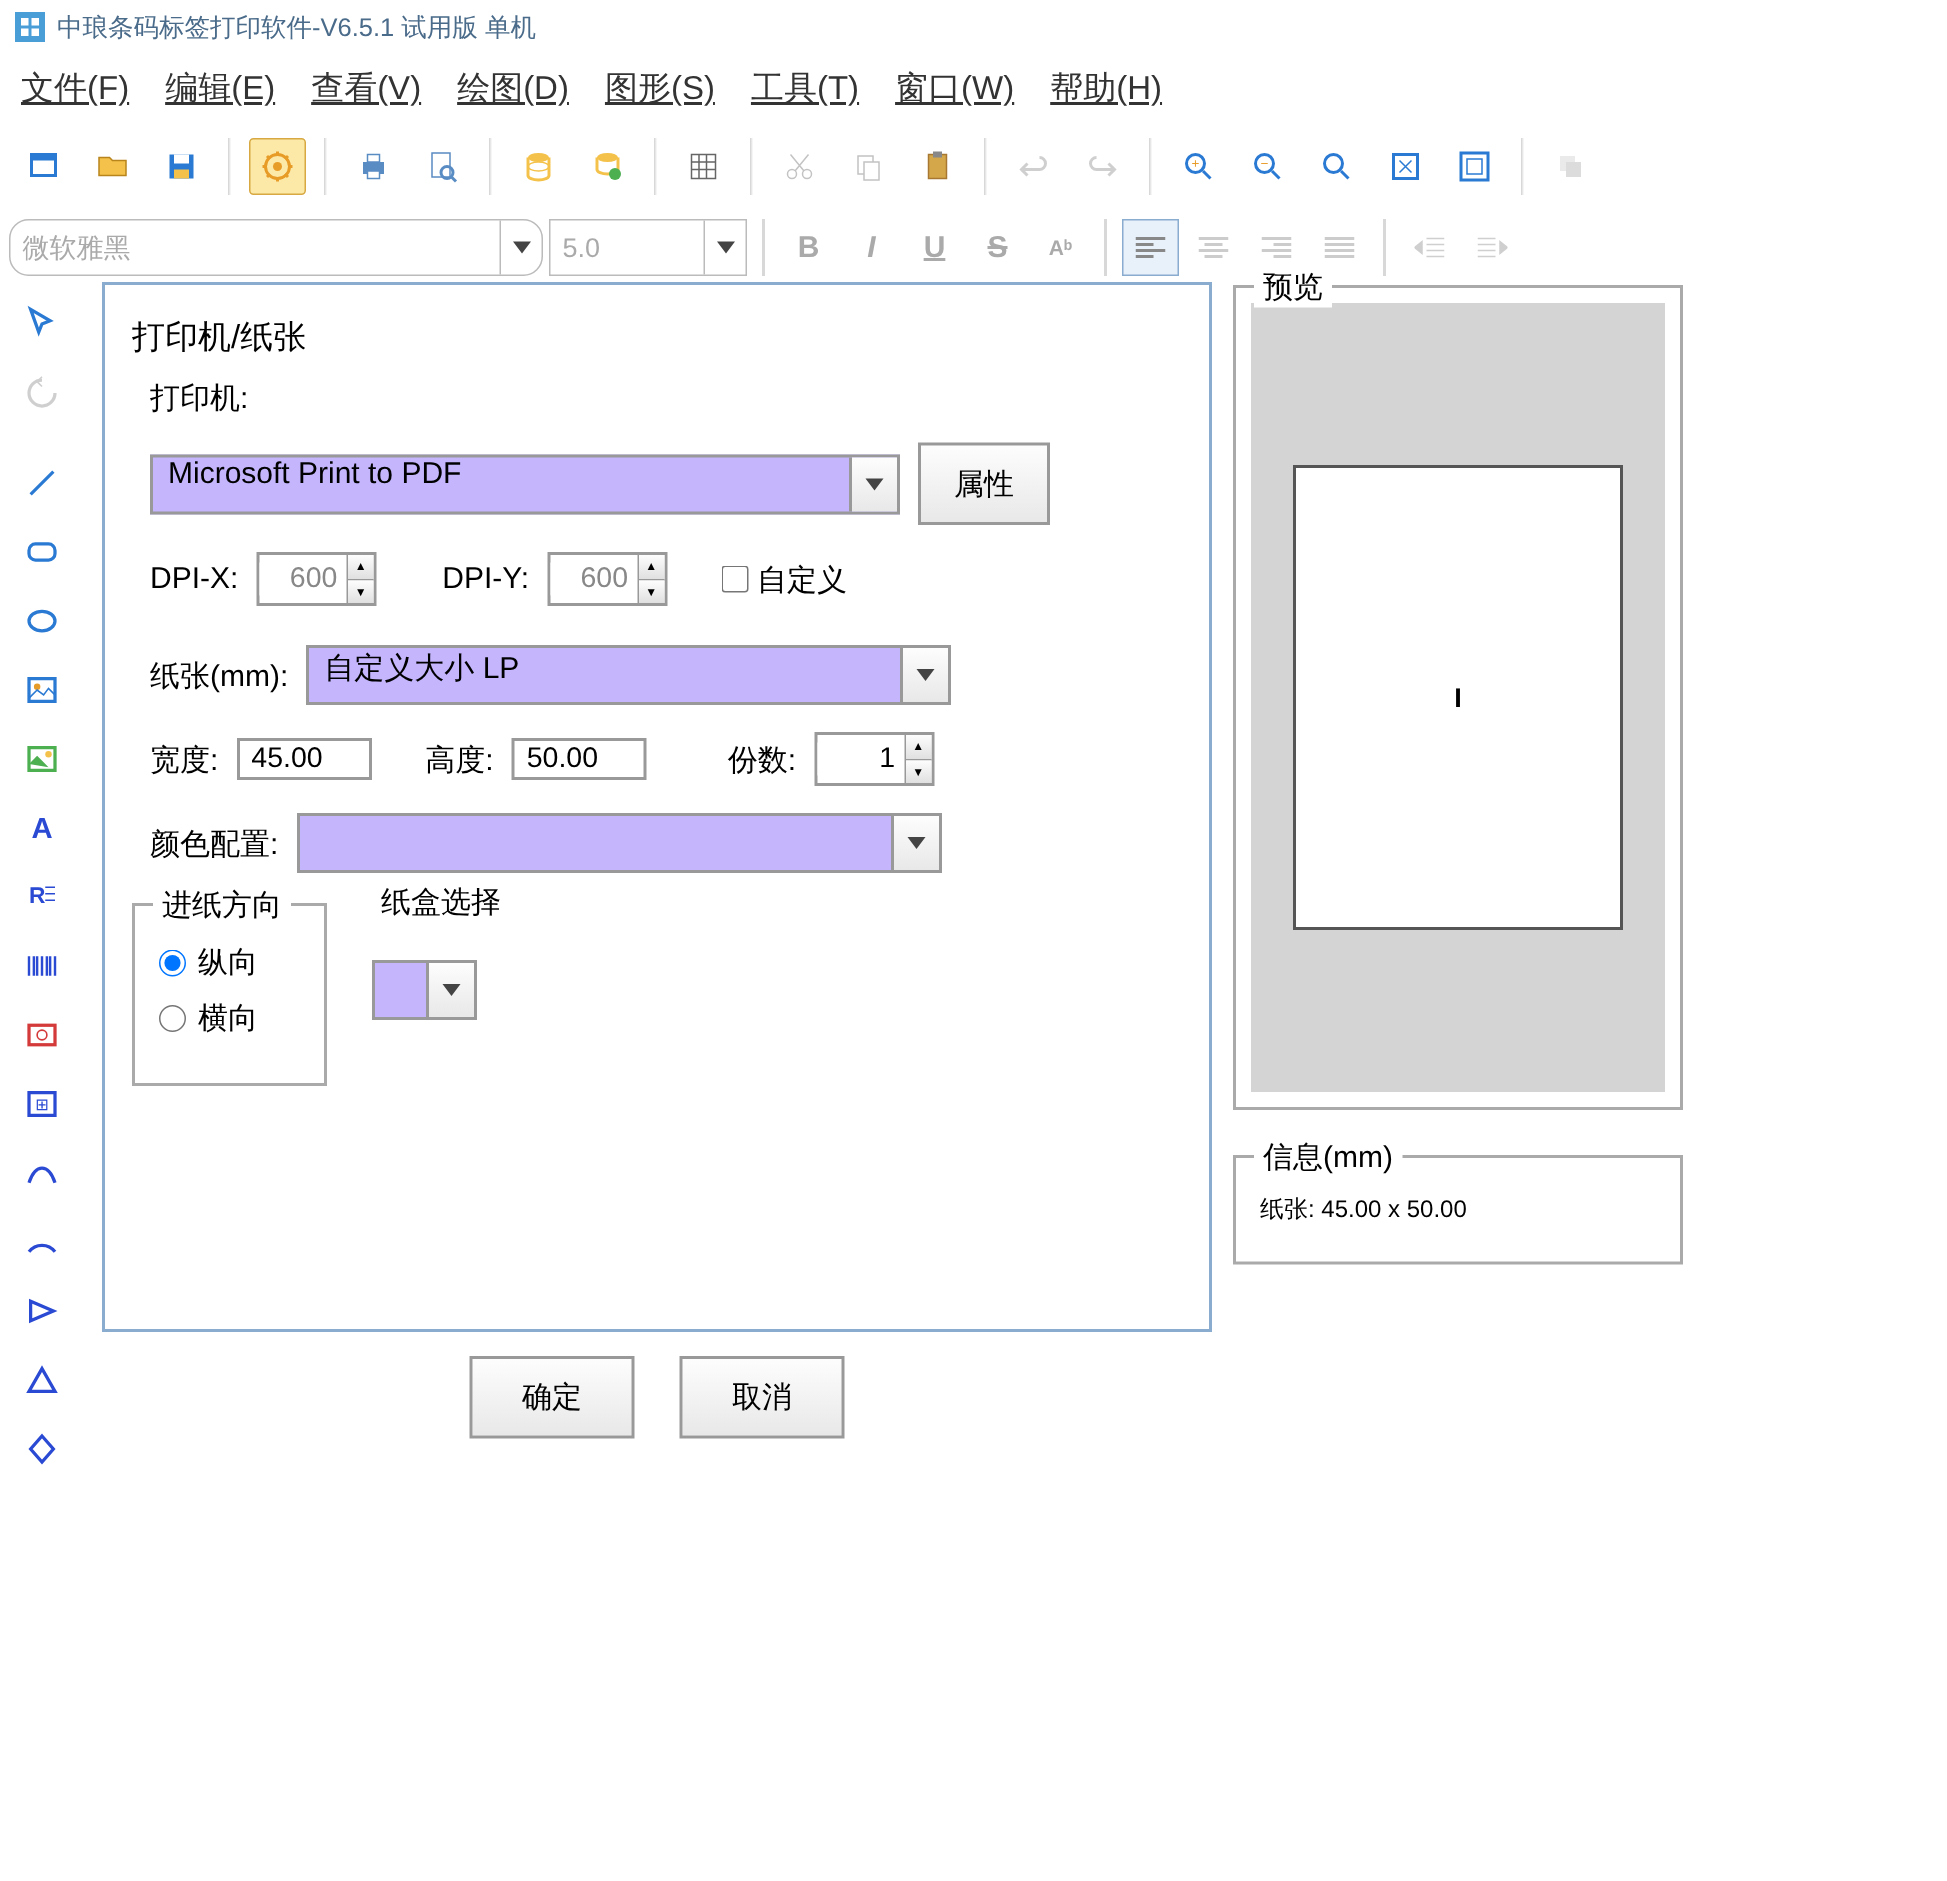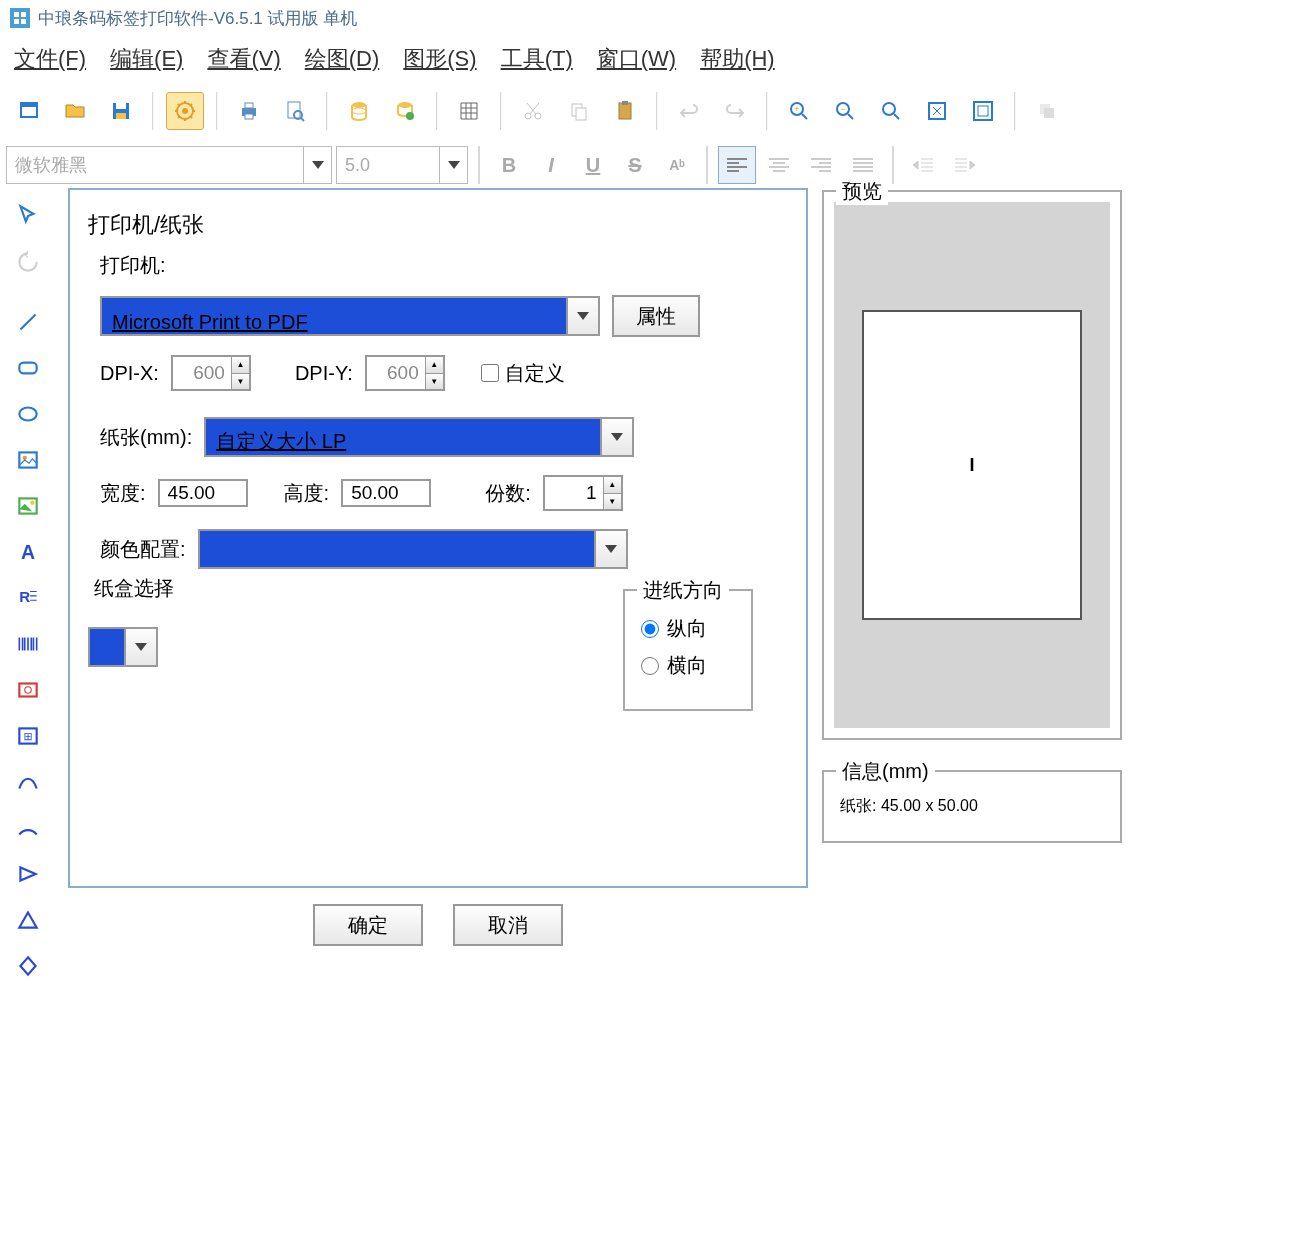--- a/index.html
+++ b/index.html
@@ -13,21 +13,21 @@
     .menu-item { cursor: pointer; text-decoration: underline; }
     
     .toolbar-main { display: flex; align-items: center; gap: 8px; padding: 6px 10px; height: 58px; }
     .tb-sep { width: 2px; height: 38px; background: #d8d8d8; border-right: 1px solid #f5f5f5; margin: 0 4px; }
     .tb-btn { width: 38px; height: 38px; display: flex; align-items: center; justify-content: center; cursor: pointer; border-radius: 3px; }
     .tb-btn.highlight { background: #fce9a7; border: 1px solid #d8a943; }
     .tb-btn svg { width: 24px; height: 24px; }
     
     .toolbar-format { display: flex; align-items: center; padding: 4px 6px; height: 50px; gap: 4px; }
     .font-combo { border: 1px solid #bbb; height: 38px; display: flex; align-items: center; padding: 0 8px; color: #aaa; font-size: 18px; position: relative; }
-    .font-combo.font-name { width: 326px; }
+    .font-combo.font-name { width: 356px; border-radius: 13px; }
     .font-combo.font-size { width: 132px; }
     .combo-arrow { position: absolute; right: 0; top: 0; width: 28px; height: 100%; border-left: 1px solid #bbb; display: flex; align-items: center; justify-content: center; }
     .fmt-btn { width: 38px; height: 38px; display: flex; align-items: center; justify-content: center; color: #aaa; font-weight: bold; font-size: 20px; }
     .fmt-btn.active { background: #e8f0fa; border: 1px solid #8aacce; color: #888; }
     .fmt-sep { width: 2px; height: 38px; background: #d8d8d8; margin: 0 6px; }
     
     .content-area { display: flex; position: relative; }
     
     .left-toolbar { width: 58px; background: #fff; display: flex; flex-direction: column; gap: 2px; padding: 4px 6px; }
     .lt-btn { width: 44px; height: 44px; display: flex; align-items: center; justify-content: center; cursor: pointer; border-radius: 3px; }
@@ -45,24 +45,24 @@
     .tab { padding: 6px 18px; border: 2px solid #8aacce; background: #fff; font-size: 20px; cursor: pointer; margin-right: -2px; }
     .tab.active { background: #fff; border-bottom: 2px solid #fff; position: relative; z-index: 2; }
     .tab:not(.active) { background: #f5f5f5; }
     
     .tab-panel { border: 2px solid #8aacce; padding: 20px 18px; margin-top: -2px; min-height: 700px; }
     
     .group-title { font-size: 22px; margin-bottom: 12px; }
     .form-row { display: flex; align-items: center; gap: 12px; margin-bottom: 18px; flex-wrap: wrap; }
     .form-label { font-size: 20px; }
     
-    .combo-box { border: 2px solid #999; height: 40px; display: flex; align-items: flex-end; padding: 0 10px; font-size: 20px; position: relative; background: #1d4ed8; text-decoration: underline; }
+    .combo-box { border: 2px solid #999; height: 40px; display: flex; align-items: flex-start; padding: 0 10px; font-size: 20px; position: relative; background: #c4b5fd; }
     .combo-box .combo-down { position: absolute; right: 0; top: 0; width: 32px; height: 100%; background: linear-gradient(#fdfdfd,#e8e8e8); border-left: 2px solid #999; display: flex; align-items: center; justify-content: center; }
     
-    .btn { border: 2px solid #999; height: 42px; padding: 0 22px; background: linear-gradient(#fdfdfd,#e8e8e8); font-size: 20px; cursor: pointer; display: inline-flex; align-items: center; }
+    .btn { border: 2px solid #999; height: 55px; padding: 0 22px; background: linear-gradient(#fdfdfd,#e8e8e8); font-size: 20px; cursor: pointer; display: inline-flex; align-items: center; }
     
     .num-input { border: 2px solid #999; height: 36px; display: flex; align-items: center; background: #fff; }
     .num-input input { border: none; outline: none; width: 58px; text-align: right; padding: 0 6px; font-size: 19px; font-family: inherit; }
     .num-input .spinner { width: 18px; height: 100%; border-left: 1px solid #999; display: flex; flex-direction: column; }
     .num-input .spinner div { flex: 1; background: linear-gradient(#fdfdfd,#e0e0e0); display: flex; align-items: center; justify-content: center; font-size: 8px; border-bottom: 1px solid #999; }
     .num-input .spinner div:last-child { border-bottom: none; }
     
     .text-input { border: 2px solid #999; height: 28px; padding: 0 8px; font-size: 19px; font-family: inherit; outline: none; }
     
     .checkbox-wrap { display: flex; align-items: center; gap: 6px; font-size: 20px; }
@@ -481,42 +481,42 @@
               <div class="combo-box" style="width:430px">
                 <span></span>
                 <div class="combo-down">
                     <div class="tri-down"></div>
                   </div>
               </div>
             </div>
           </div>
 
           <div class="fieldset-row">
-            <div class="fieldset" style="width:505px;border:none;padding-left:0">
-              <div class="fieldset-legend" style="left:0;background:transparent">纸盒选择</div>
-              <div style="margin-top:24px">
-                <div class="combo-box" style="width:70px">
-                  <span></span>
-                  <div class="combo-down">
-                      <div class="tri-down"></div>
-                    </div>
-                </div>
-              </div>
-            </div>
             <div class="fieldset" style="width:130px">
               <div class="fieldset-legend">进纸方向</div>
               <label class="radio-opt">
                 <input type="radio" name="feed" checked="" style="">
                 <span>纵向</span>
               </label>
               <label class="radio-opt">
                 <input type="radio" name="feed" style="">
                 <span>横向</span>
               </label>
             </div>
+            <div class="fieldset" style="width:505px;border:none;padding-left:0">
+              <div class="fieldset-legend" style="left:0;background:transparent">纸盒选择</div>
+              <div style="margin-top:24px">
+                <div class="combo-box" style="width:70px">
+                  <span></span>
+                  <div class="combo-down">
+                      <div class="tri-down"></div>
+                    </div>
+                </div>
+              </div>
+            </div>
           </div>
         </div>
 
         <div class="dialog-buttons">
           <button class="btn" style="width:110px;justify-content:center">确定</button>
           <button class="btn" style="width:110px;justify-content:center">取消</button>
         </div>
       </div>
 
       <div class="right-panel">

